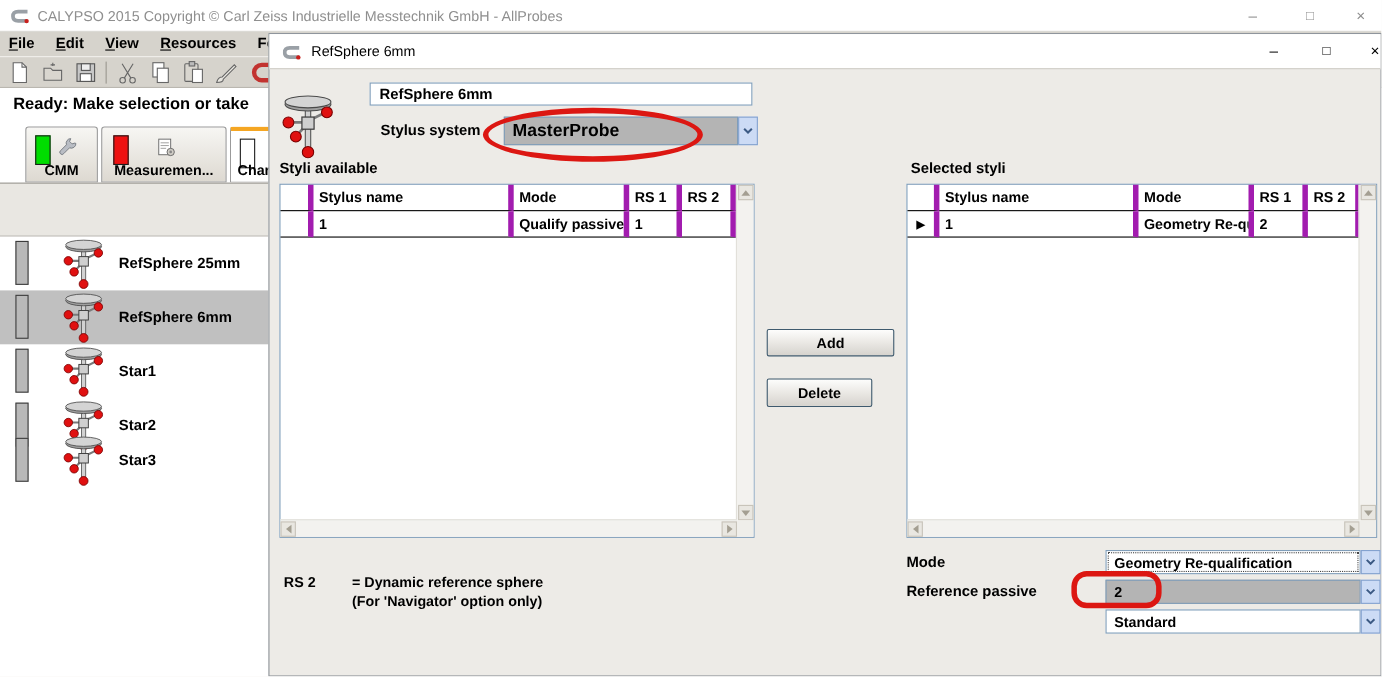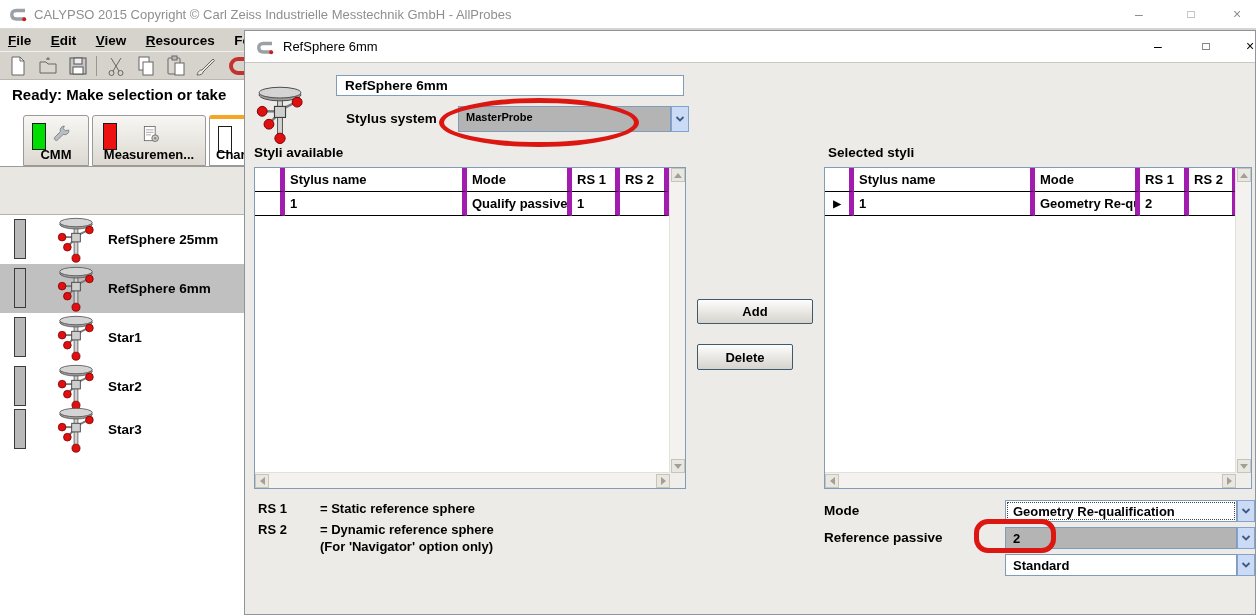--- a/index.html
+++ b/index.html
@@ -65,21 +65,21 @@
   .lbl-stylus { left:101px; top:75px; line-height:26px; }
 
   .combo { display:flex; }
   .combo-field { flex:1; border:1px solid #7f9db9; background:#fff; font-weight:bold; font-size:13px;
      white-space:nowrap; overflow:hidden; padding:3px 0 0 7px; }
   .combo.gray .combo-field { background:var(--combo-gray,#b4b4b4); }
   .combo.focus .combo-field { outline:1.5px dotted #444; outline-offset:-3px; }
   .combo-arrow { width:18px; background:var(--combo-arrow-bg,#ccdbf5); border:1px solid var(--combo-arrow-border,#84a2cf);
      display:flex; align-items:center; justify-content:center; }
   .combo-stylus { left:213px; top:75px; width:231px; height:26px; }
-  .combo-stylus .combo-field { font-size:11px; padding-top:4px; }
+  .combo-stylus .combo-field { font-size:16px; padding-top:4px; }
 
   .section-label { font-weight:bold; font-size:13.5px; white-space:nowrap; }
   .lbl-avail { left:9px; top:114px; }
   .lbl-selected { left:583px; top:114px; }
 
   .tbl { position:absolute; background:#fff; border:1px solid var(--table-border,#7f9db9); }
   .tbl-left { left:9px; top:136px; width:432px; height:322px; }
   .tbl-right { left:579px; top:136px; width:428px; height:322px; }
   .thead,.trow { display:flex; height:24px; }
   .c { border-right:5px solid #a21caf; border-bottom:1px solid #000; padding:4px 5px 0; font-weight:bold; font-size:13px;
@@ -253,21 +253,21 @@
         </svg>
       <div class="row-label">Star1</div>
     </div>
     <div class="side-row" style="top:147px">
       <div class="row-bar"></div>
       <svg class="row-probe" viewBox="0 0 44 48">
           <use href="#probe"></use>
         </svg>
       <div class="row-label">Star2</div>
     </div>
-    <div class="side-row" style="top:190px">
+    <div class="side-row" style="top:179px">
       <div class="row-bar"></div>
       <svg class="row-probe" viewBox="0 0 44 48">
           <use href="#probe"></use>
         </svg>
       <div class="row-label">Star3</div>
     </div>
   </div>
 
   <div class="abs dialog">
     <div class="abs dlg-titlebar">
@@ -365,23 +365,20 @@
         <div class="sbtn rt">
             <i class="tri-rt"></i>
           </div>
       </div>
       <div class="scorner"></div>
     </div>
 
     <button class="btn btn-add">Add</button>
     <button class="btn btn-del">Delete</button>
 
-    <div class="legend-row" style="top:470px">
-      <span class="legend-key">RS 1</span><span>= Static reference sphere</span>
-    </div>
     <div class="legend-row" style="top:491px">
       <span class="legend-key">RS 2</span><span>= Dynamic reference sphere</span>
     </div>
     <div class="legend-note" style="top:508px">(For 'Navigator' option only)</div>
 
     <div class="frow-label field-label" style="top:469px">Mode</div>
     <div class="frow-combo combo focus" style="top:469px">
       <div class="combo-field">Geometry Re-qualification</div>
       <div class="combo-arrow">
           <svg width="10" height="6" viewBox="0 0 10 6">

